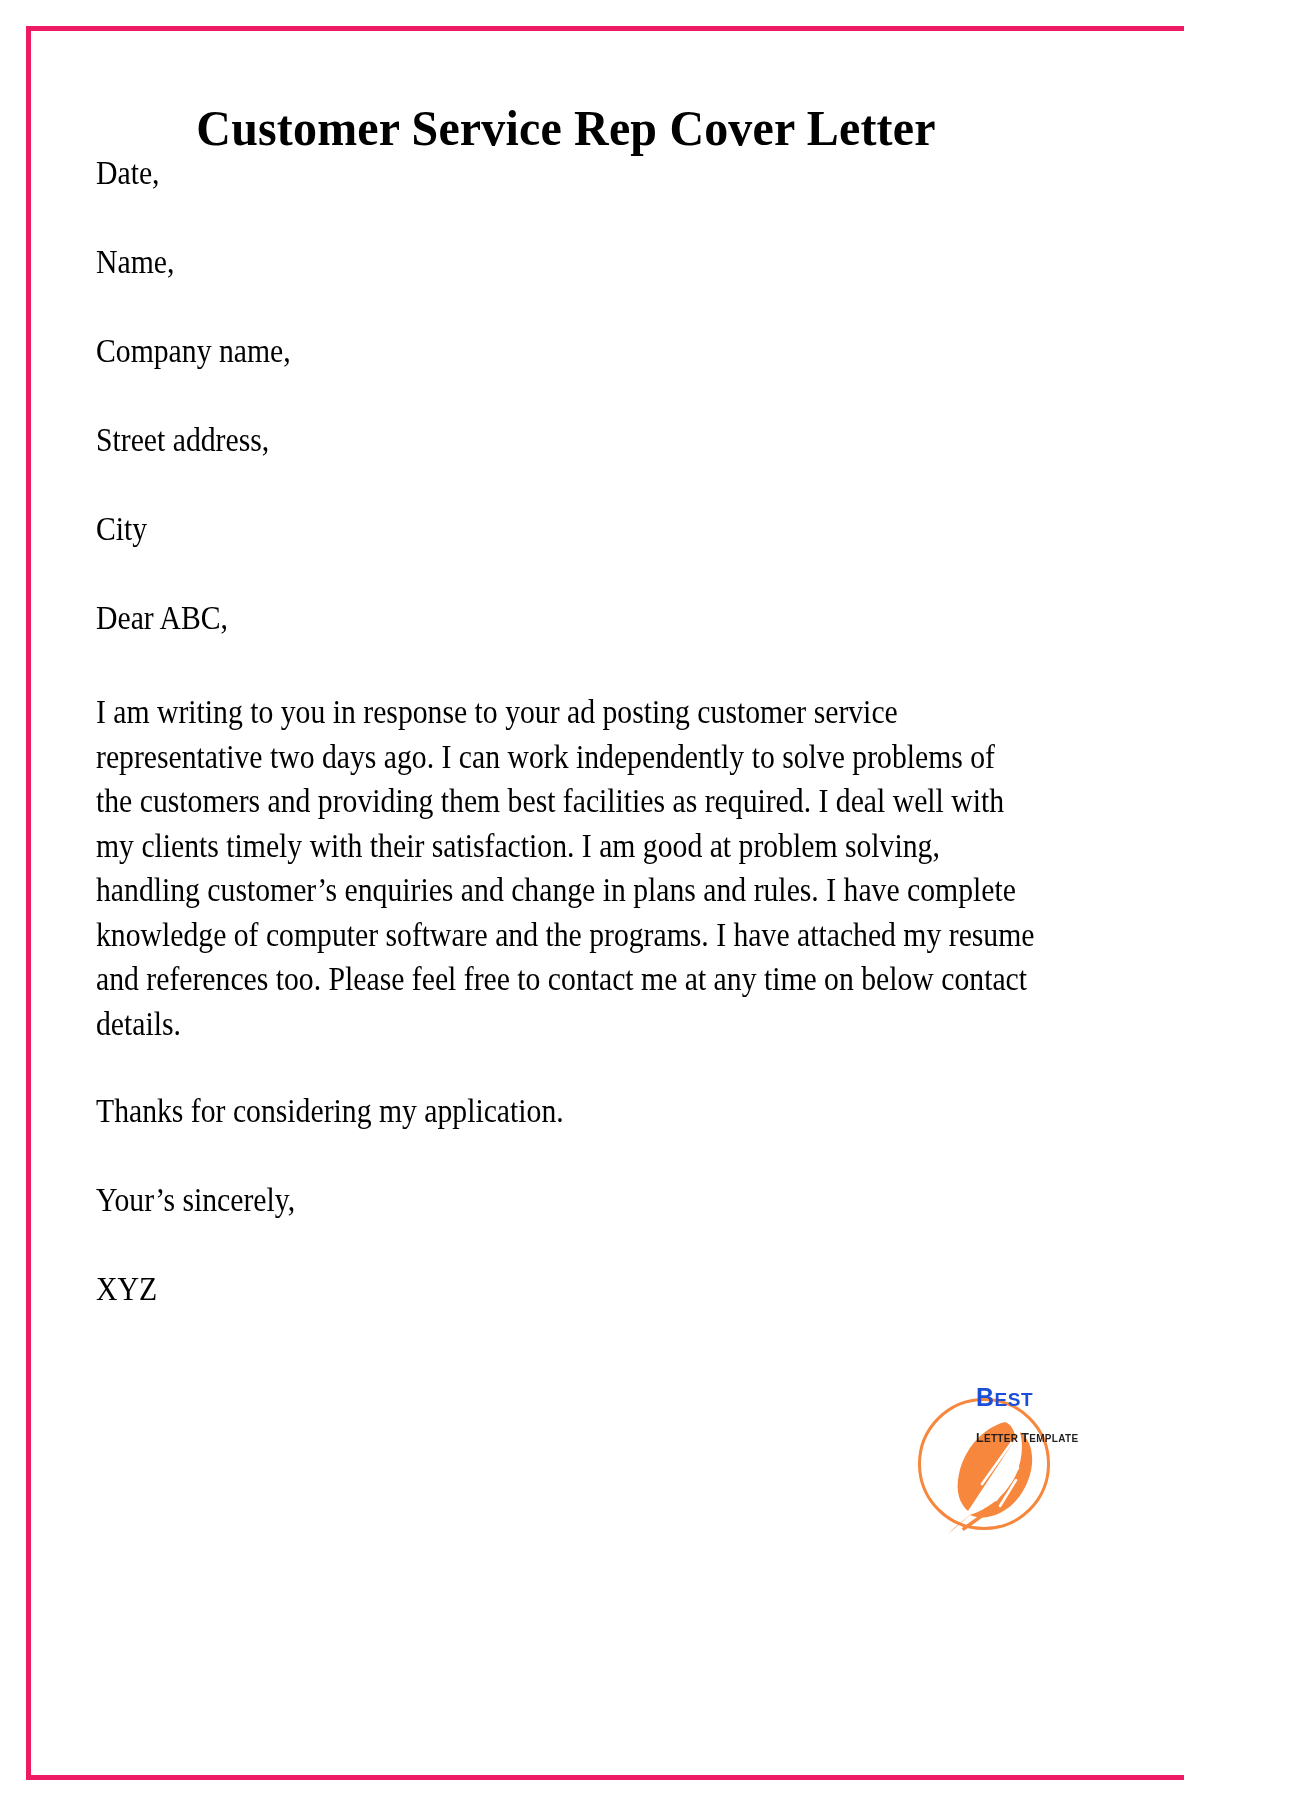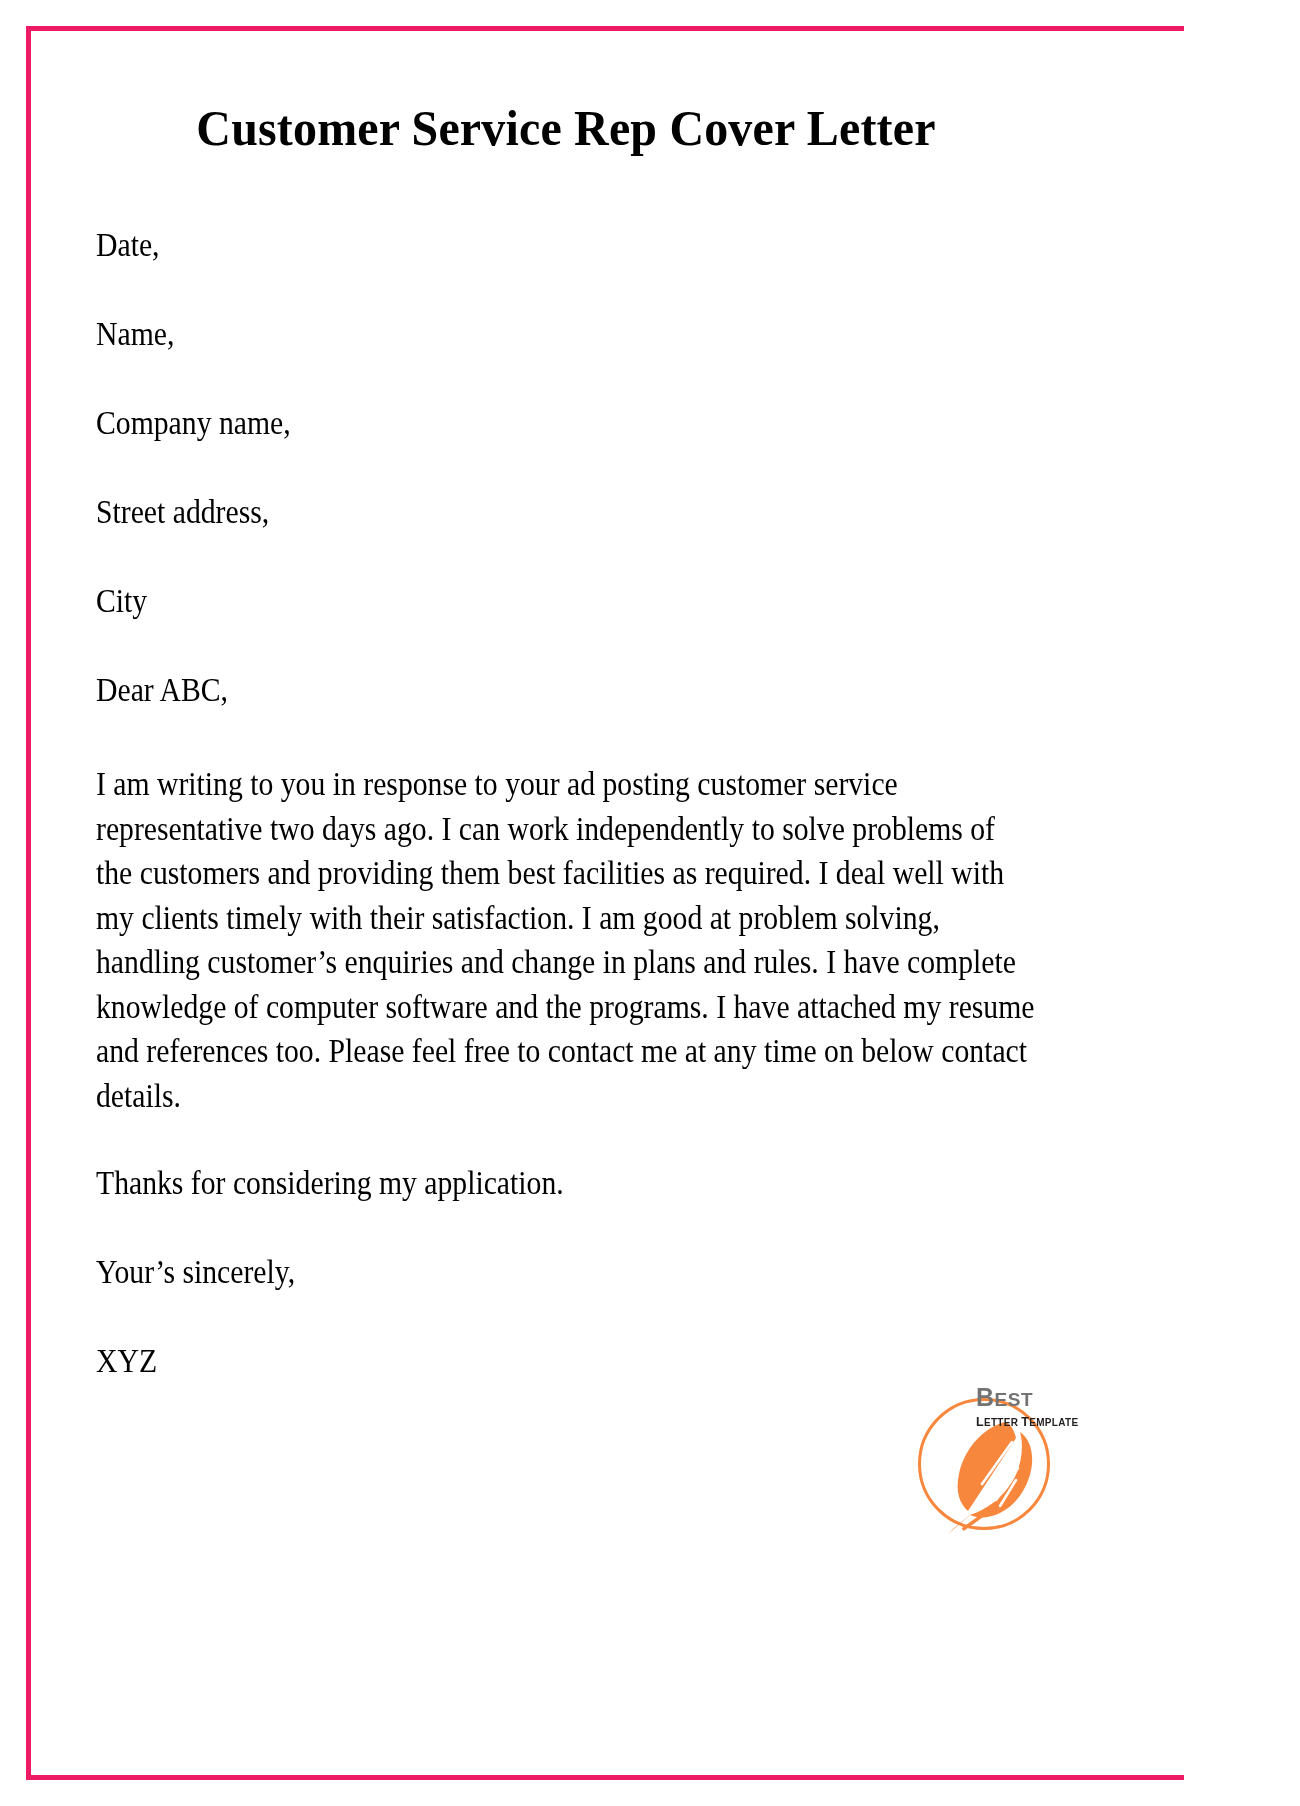--- a/index.html
+++ b/index.html
@@ -52,21 +52,20 @@
     text-align: center;
     margin: 0;
     padding: 0 0 0 0;
     letter-spacing: 0.2px;
     transform: scaleX(0.94);
     transform-origin: center top;
     white-space: nowrap;
   }
 
   .body-block {
-    margin-top: 72px;
     font-size: 33px;
     line-height: 1.0;
     color: #000000;
   }
 
   .line {
     font-size: 33px;
     line-height: 34px;
     margin: 0 0 55px 0;
     color: #000000;
@@ -122,33 +121,33 @@
     left: 58px;
     top: 16px;
     width: 130px;
     text-align: left;
   }
   .logo-best {
     font-family: "Liberation Sans", "DejaVu Sans", sans-serif;
     font-weight: bold;
     font-size: 25px;
     line-height: 26px;
-    color: #737373;
+    color: #1d4ed8;
     letter-spacing: 0.5px;
   }
   .logo-best .cap { font-size: 25px; }
   .logo-best .sml { font-size: 19px; }
   .logo-sub {
     font-family: "Liberation Sans", "DejaVu Sans", sans-serif;
     font-weight: bold;
     font-size: 12.5px;
     line-height: 16px;
     color: #231F20;
     letter-spacing: 0.3px;
-    margin-top: 1px;
+    margin-top: 17px;
   }
   .logo-sub .cap { font-size: 12.5px; }
   .logo-sub .sml { font-size: 10px; }
 
   .logo-feather {
     position: absolute;
     left: 24px;
     top: 48px;
     width: 104px;
     height: 118px;

